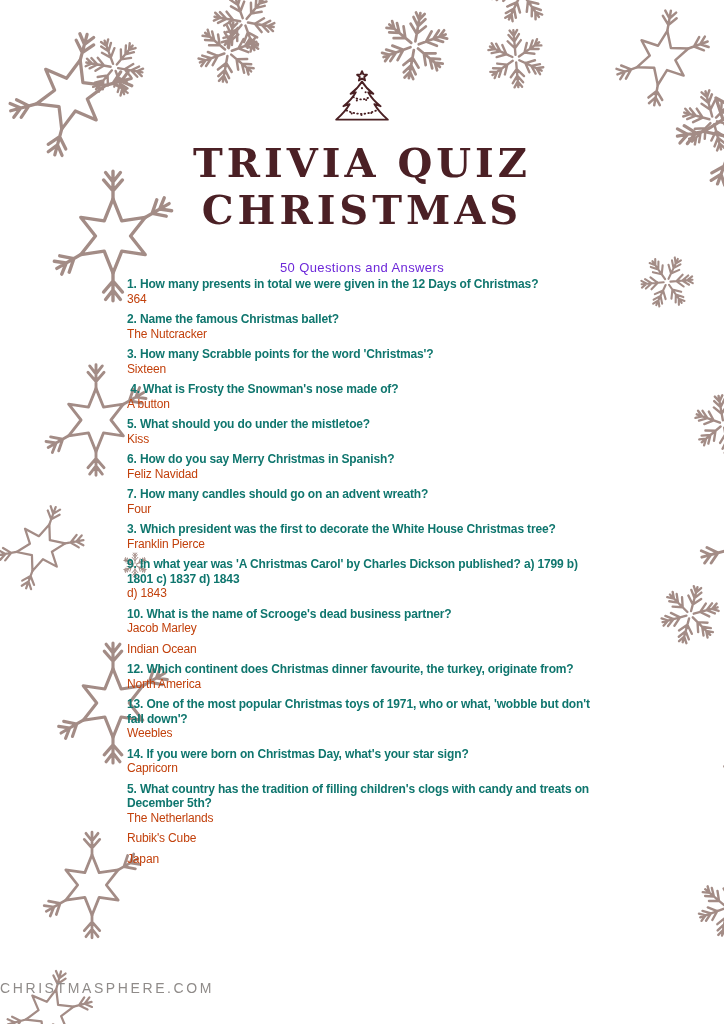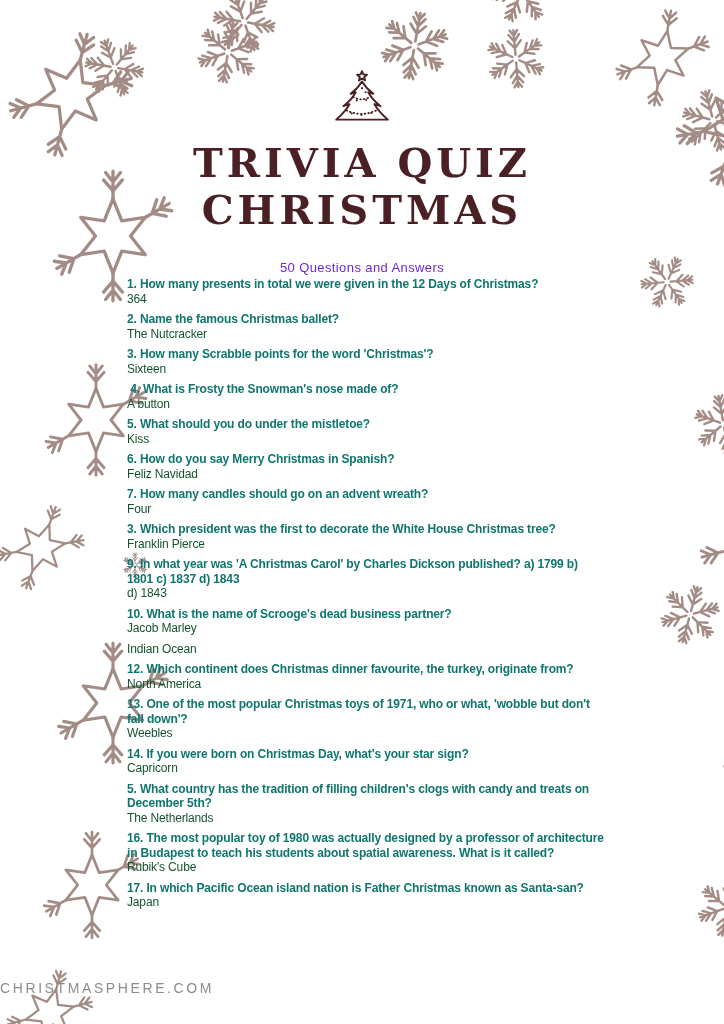--- a/index.html
+++ b/index.html
@@ -32,21 +32,21 @@
   }
   
   .questions{position:absolute;left:127px;top:277px;width:477px;}
   .qa{margin-bottom:6px;}
   .q{
     font-weight:bold;color:#0f766e;
     font-size:12px;line-height:14.5px;letter-spacing:-0.15px;
     white-space:pre-wrap;
   }
   .a{
-    color:#14532d;
+    color:#c2410c;
     font-size:12px;line-height:14.5px;letter-spacing:-0.15px;
   }
   
   .footer{
     position:absolute;top:980px;left:0;right:0;
     text-align:left;
     font-size:14px;letter-spacing:2.6px;
     color:#8f8b89;
   }
   .hidden-defs{position:absolute;width:0;height:0;overflow:hidden;}
@@ -282,24 +282,22 @@
       </div>
       <div class="qa">
         <div class="q">14. If you were born on Christmas Day, what's your star sign?</div>
         <div class="a">Capricorn</div>
       </div>
       <div class="qa">
         <div class="q">5. What country has the tradition of filling children's clogs with candy and treats on December 5th?</div>
         <div class="a">The Netherlands</div>
       </div>
       <div class="qa">
-        <div class="q">16. The most popular toy of 1980 was actually designed by a professor of architecture in Budapest to teach his students about spatial awareness. What is it called?</div>
         <div class="a">Rubik's Cube</div>
       </div>
       <div class="qa">
-        <div class="q">17. In which Pacific Ocean island nation is Father Christmas known as Santa-san?</div>
         <div class="a">Japan</div>
       </div>
     </main>
 
   <div class="footer">CHRISTMASPHERE.COM</div>
 
 </div>
 
 </body></html>

